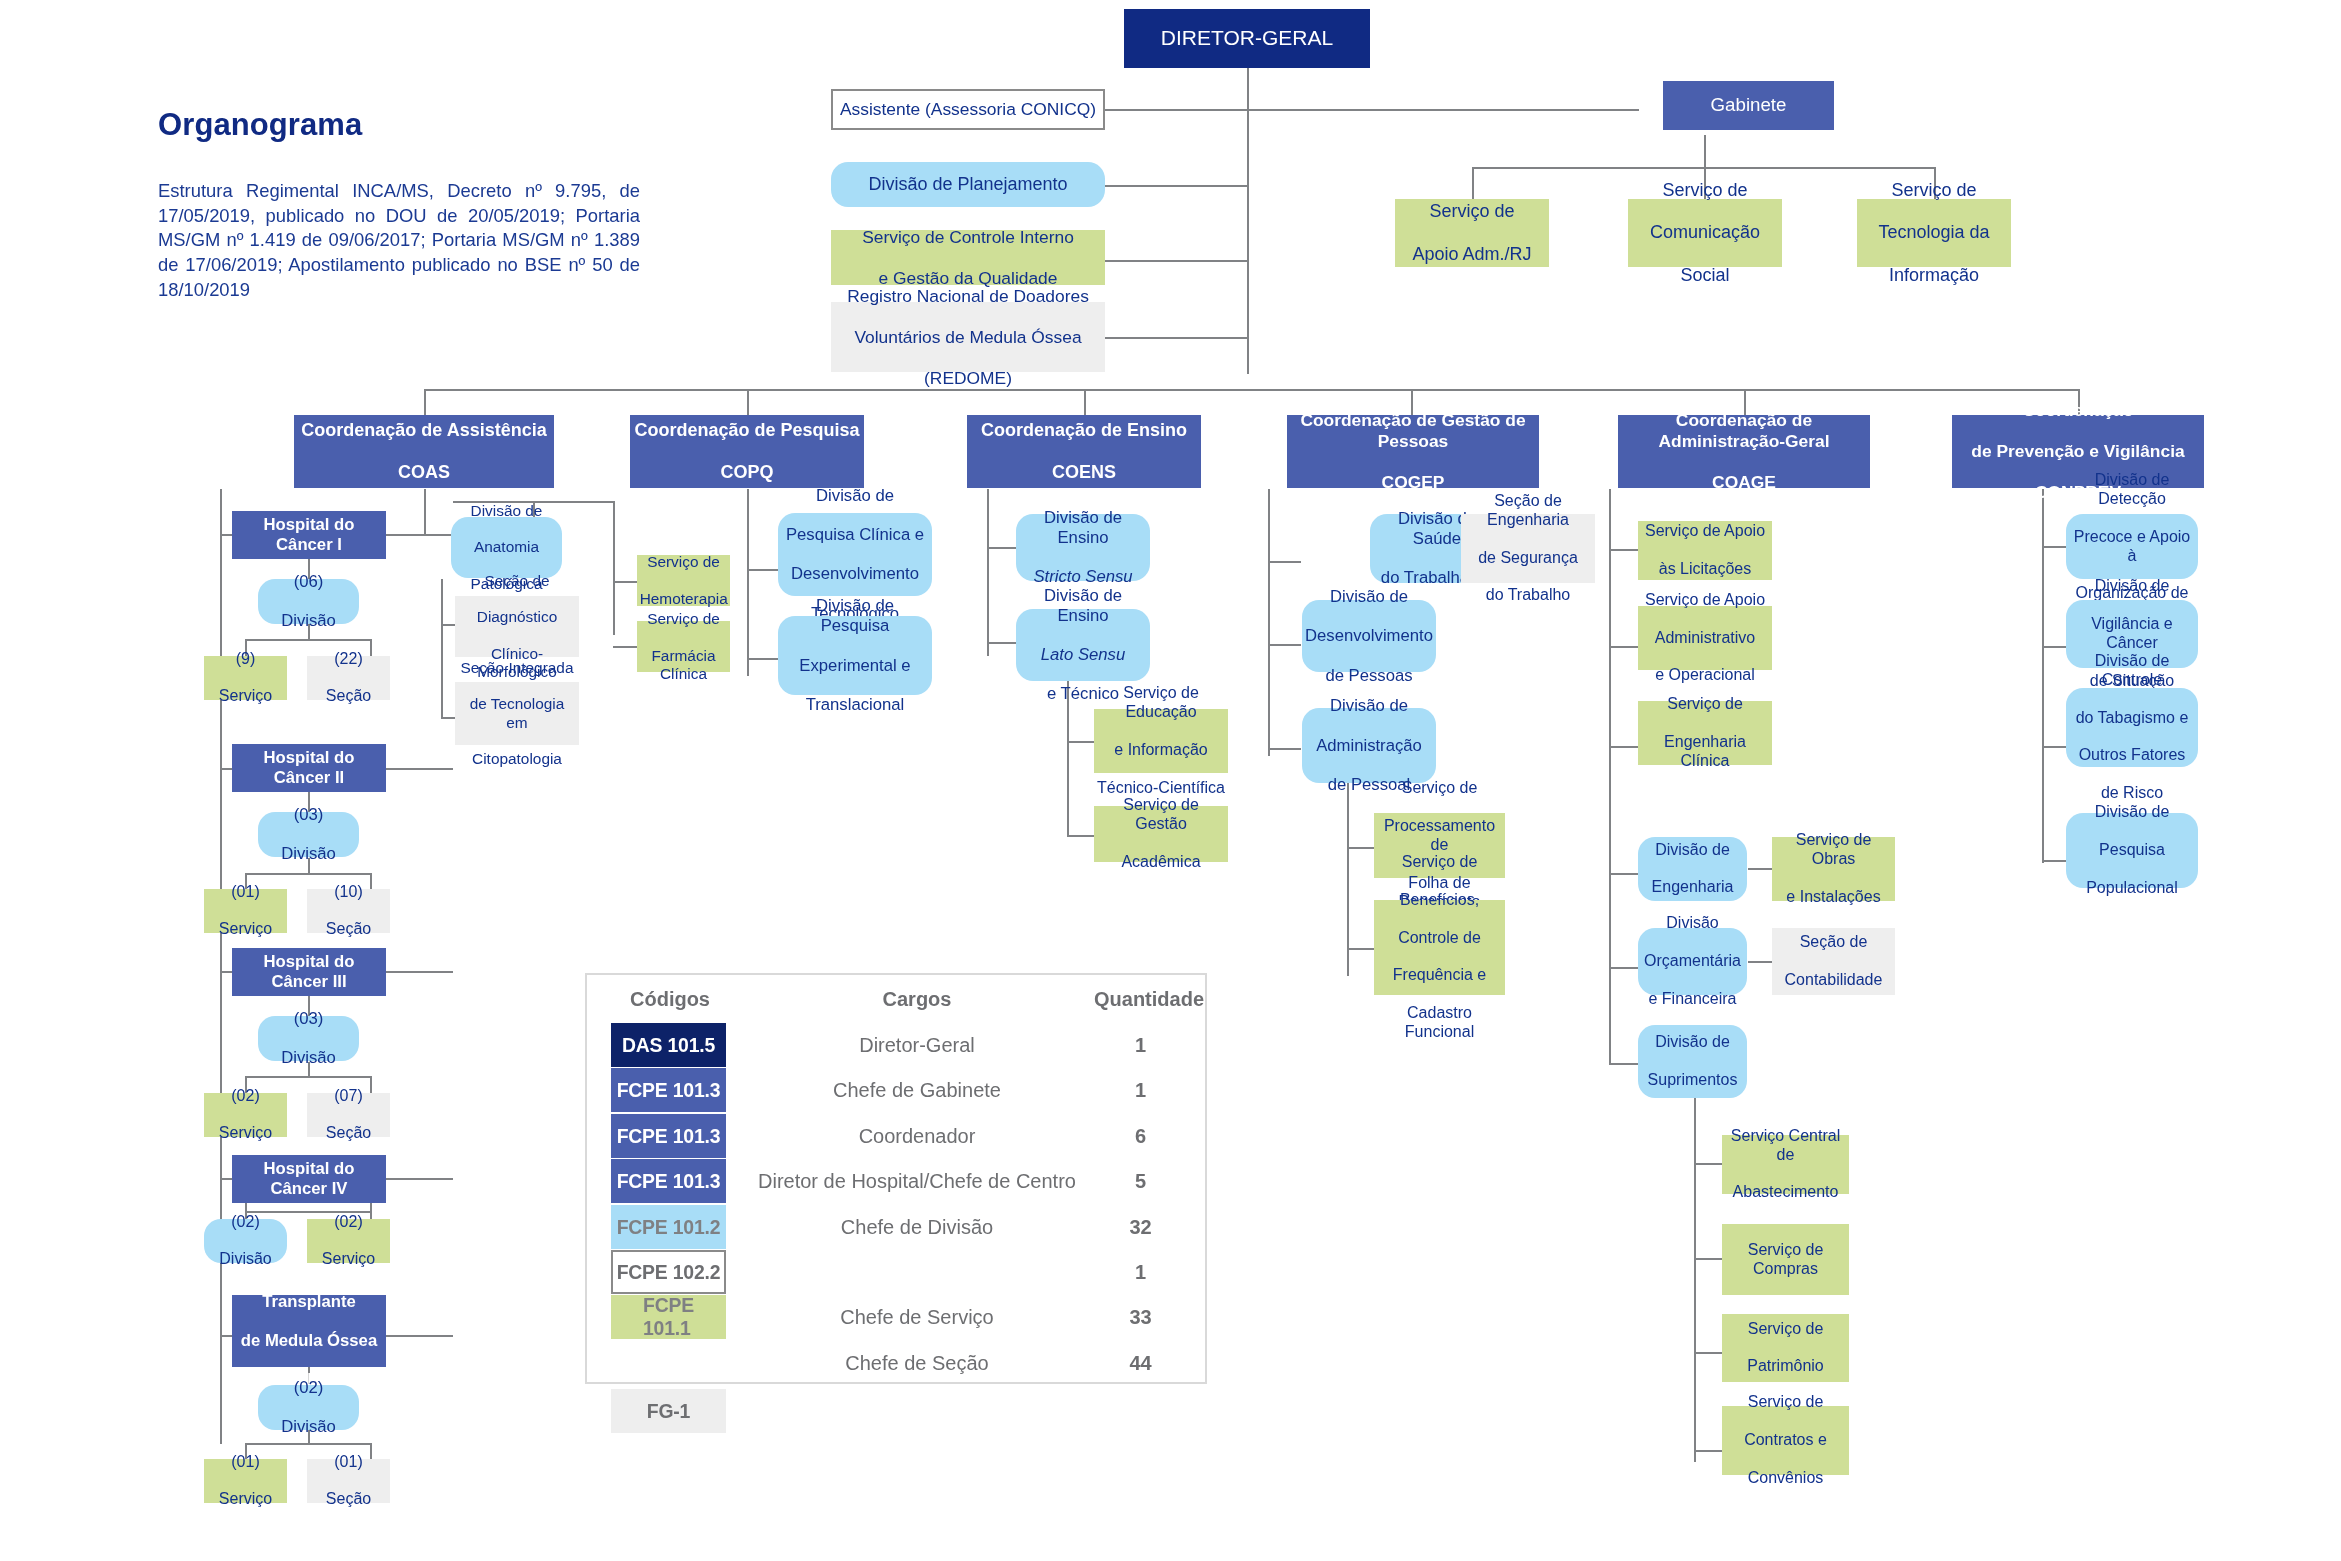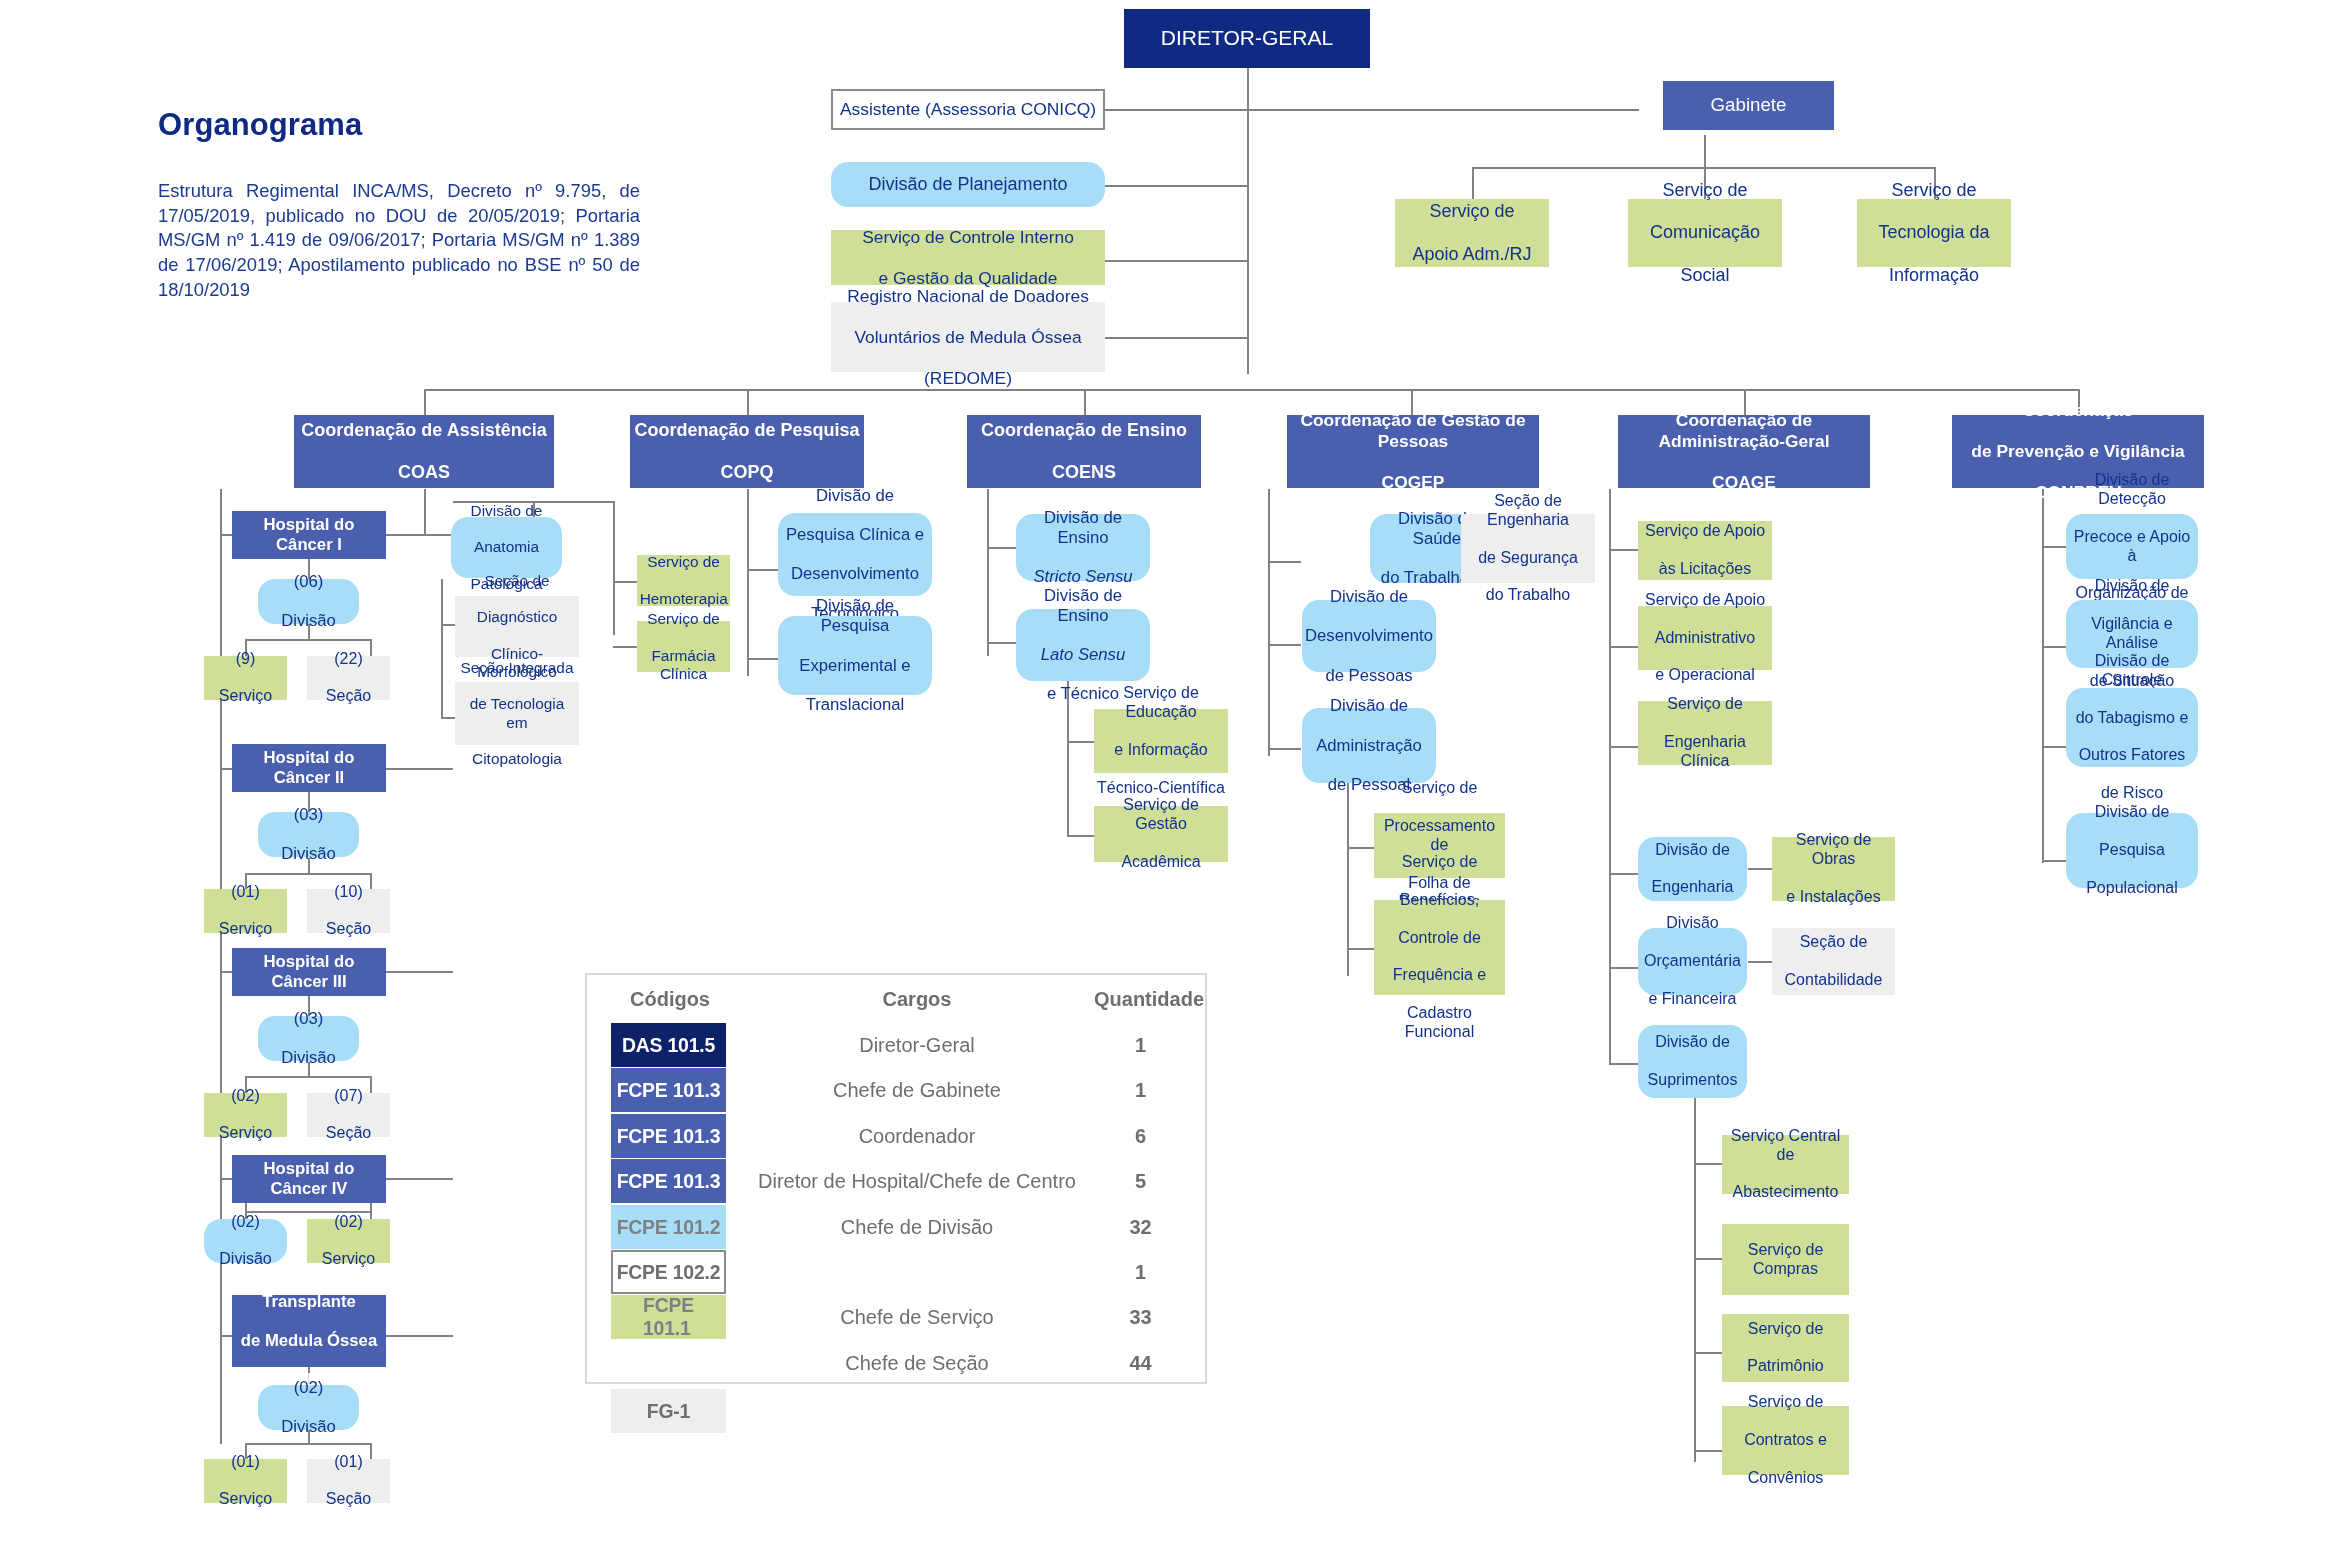--- a/index.html
+++ b/index.html
@@ -533,21 +533,21 @@
   <div class="node c-lblue" style="left:2066px;top:514px;width:132px;height:65px;font-size:16px;">
     <span>
       <span>Divisão de Detecção</span><br>
       <span>Precoce e Apoio à</span><br>
       <span>Organização de Rede</span>
     </span>
   </div>
   <div class="node c-lblue" style="left:2066px;top:600px;width:132px;height:68px;font-size:16px;">
     <span>
       <span>Divisão de</span><br>
-      <span>Vigilância e Análise</span><br>
+      <span>Vigilância e Câncer</span><br>
       <span>de Situação</span>
     </span>
   </div>
   <div class="node c-lblue" style="left:2066px;top:688px;width:132px;height:79px;font-size:16px;">
     <span>
       <span>Divisão de Controle</span><br>
       <span>do Tabagismo e</span><br>
       <span>Outros Fatores</span><br>
       <span>de Risco</span>
     </span>

